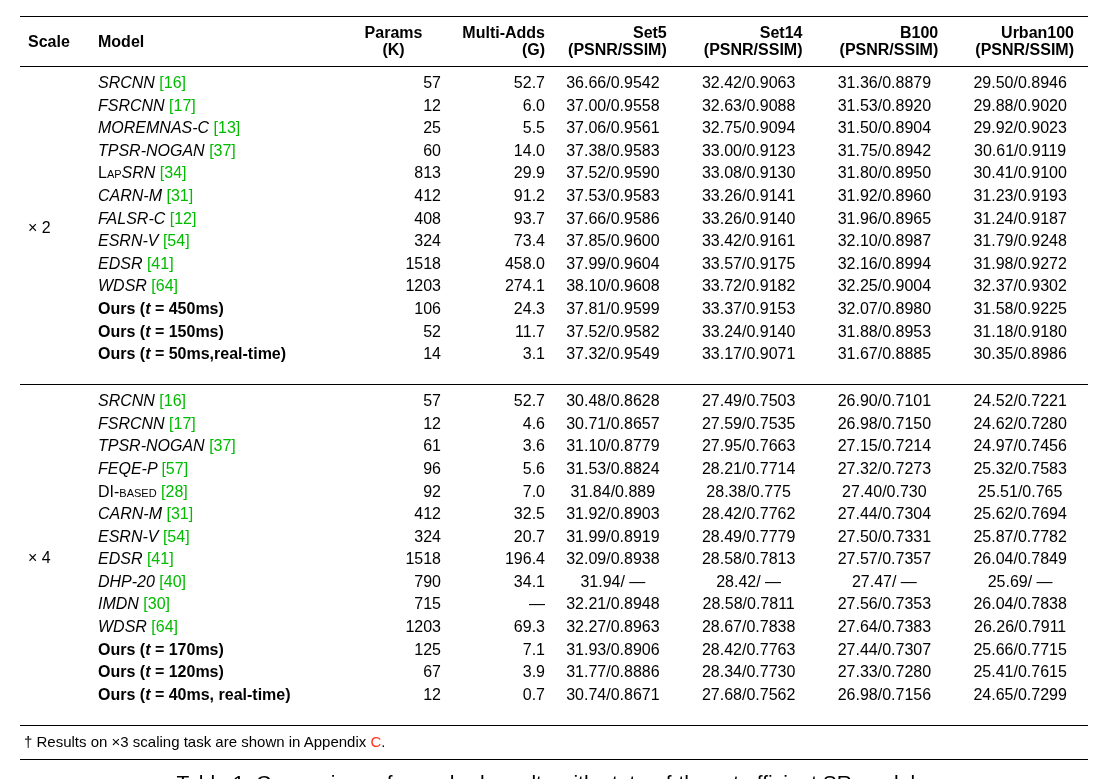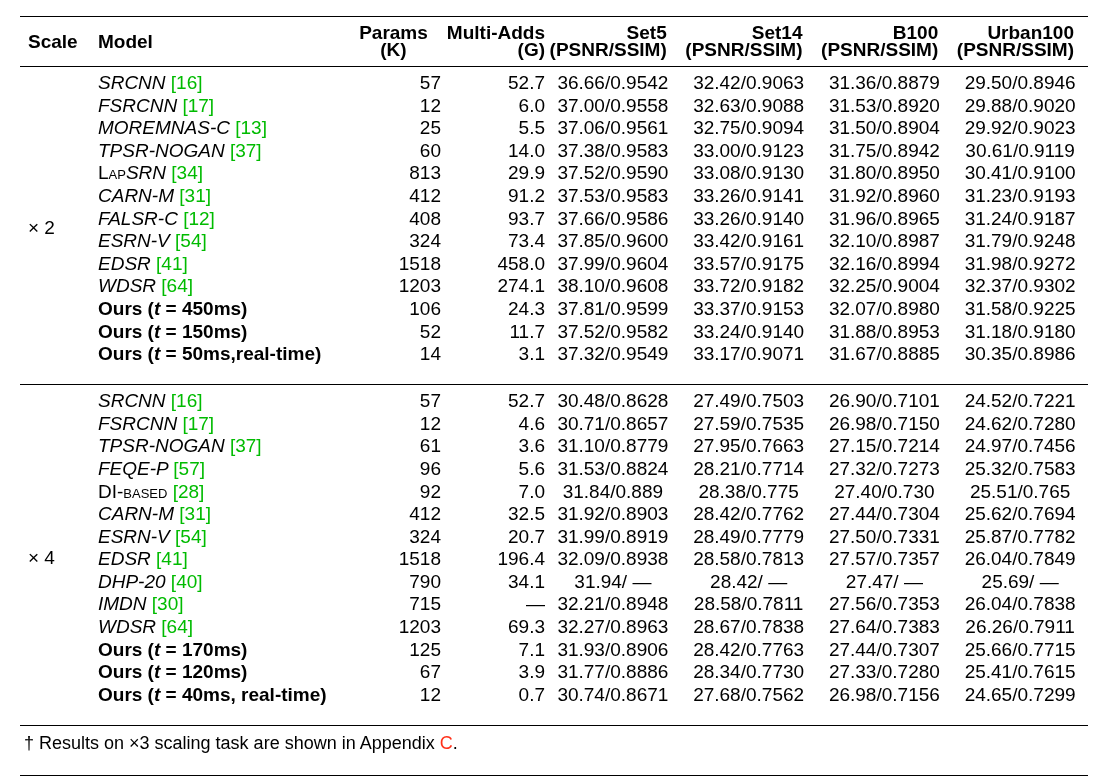--- a/index.html
+++ b/index.html
@@ -14,21 +14,21 @@
     font-family:"Liberation Sans", sans-serif;
   }
   .page{padding:16px 20px 0 20px;}
 
   table.paper-table{
     width:100%;
     border-collapse:collapse;
     table-layout:fixed;
     border-top:1.5px solid #000;
     border-bottom:1.5px solid #000;
-    font-size:19px;
+    font-size:16px;
     line-height:17px;
   }
   thead th{
     font-weight:bold;
     vertical-align:middle;
     padding:7px 0 8px 0;
     border-bottom:1.5px solid #000;
   }
   th.col0{width:78px;text-align:left;padding-left:8px;}
   th.col1{width:248px;text-align:left;}
@@ -46,22 +46,22 @@
   tr.sec-last td{padding-bottom:22px;}
   tr.section-start td{border-top:1.5px solid #000;}
 
   .seg-p{font-weight:normal;font-style:italic;}
   .seg-sc{font-variant:small-caps;}
   .seg-b{font-weight:bold;}
   .seg-i{font-weight:bold;font-style:italic;}
   .seg-c{color:var(--cite);cursor:pointer;}
 
   .footnote{
-    font-size:18px;
-    padding:7px 0 21px 4px;
+    font-size:15px;
+    padding:7px 0 9px 4px;
     border-bottom:1.2px solid #000;
   }
   .footnote .appendix-link{color:var(--link);cursor:pointer;text-decoration:none;}
 
   .caption{
     text-align:center;
     font-size:21px;
     margin-top:11px;
   }
 </style>

